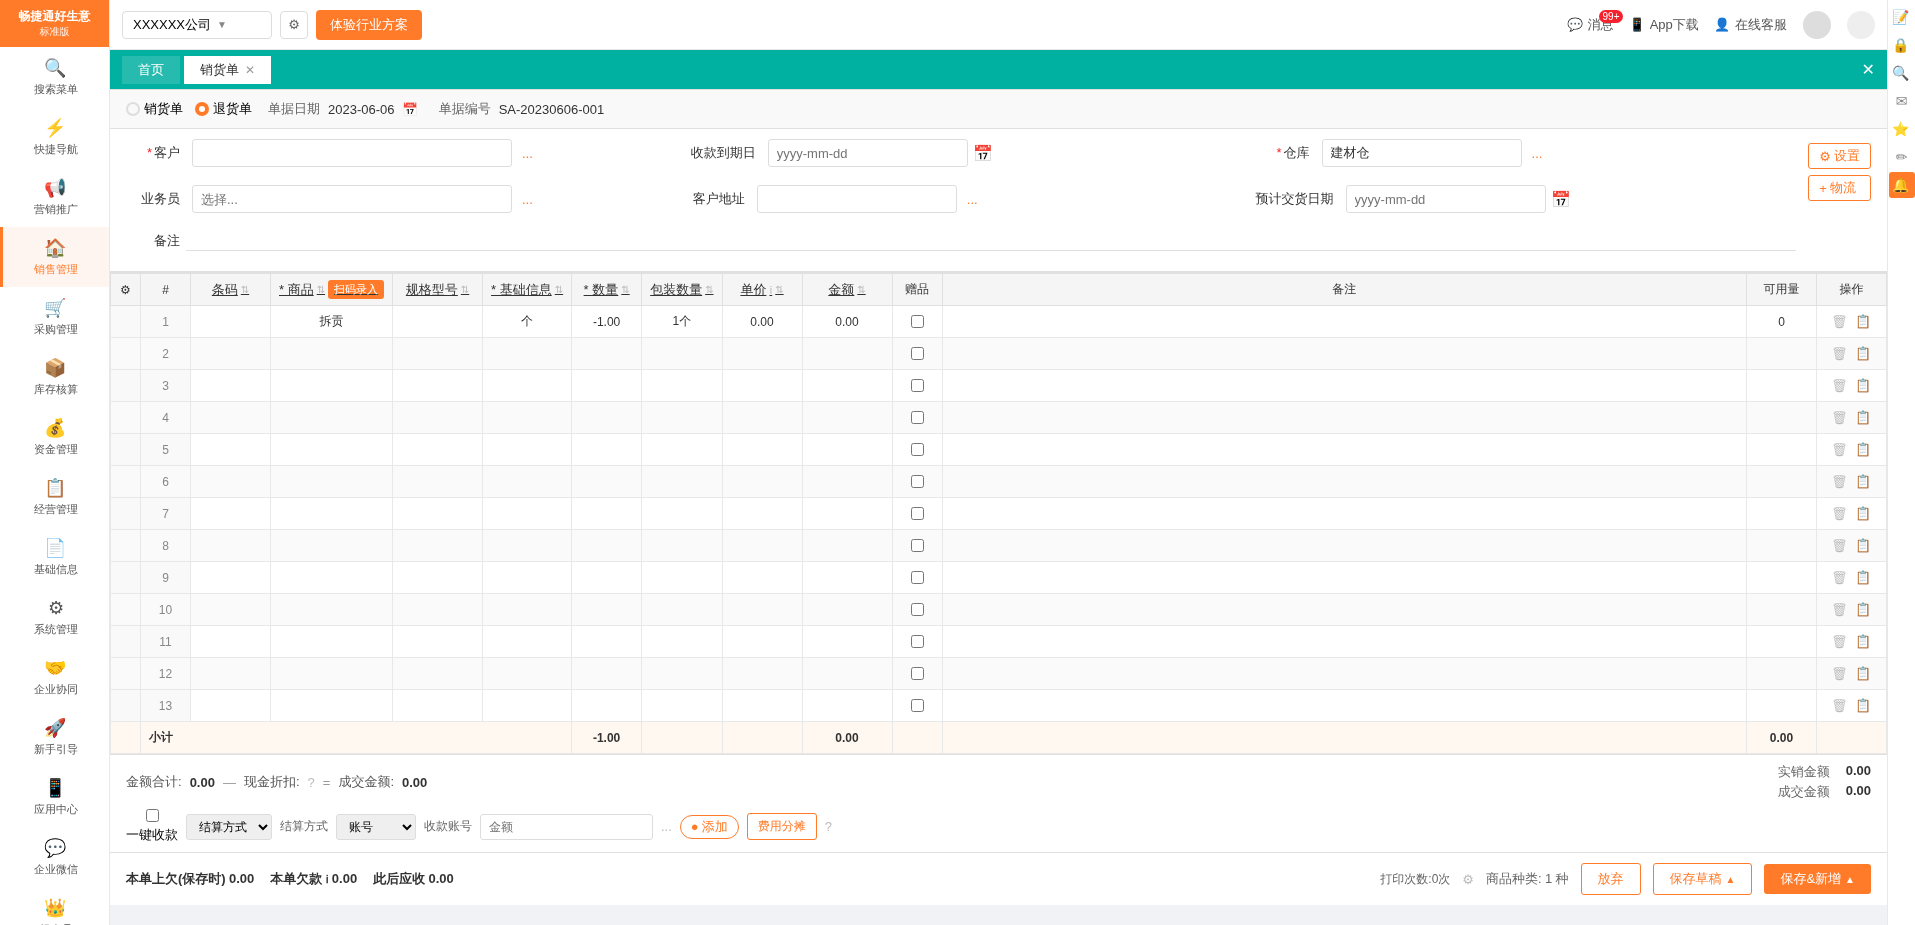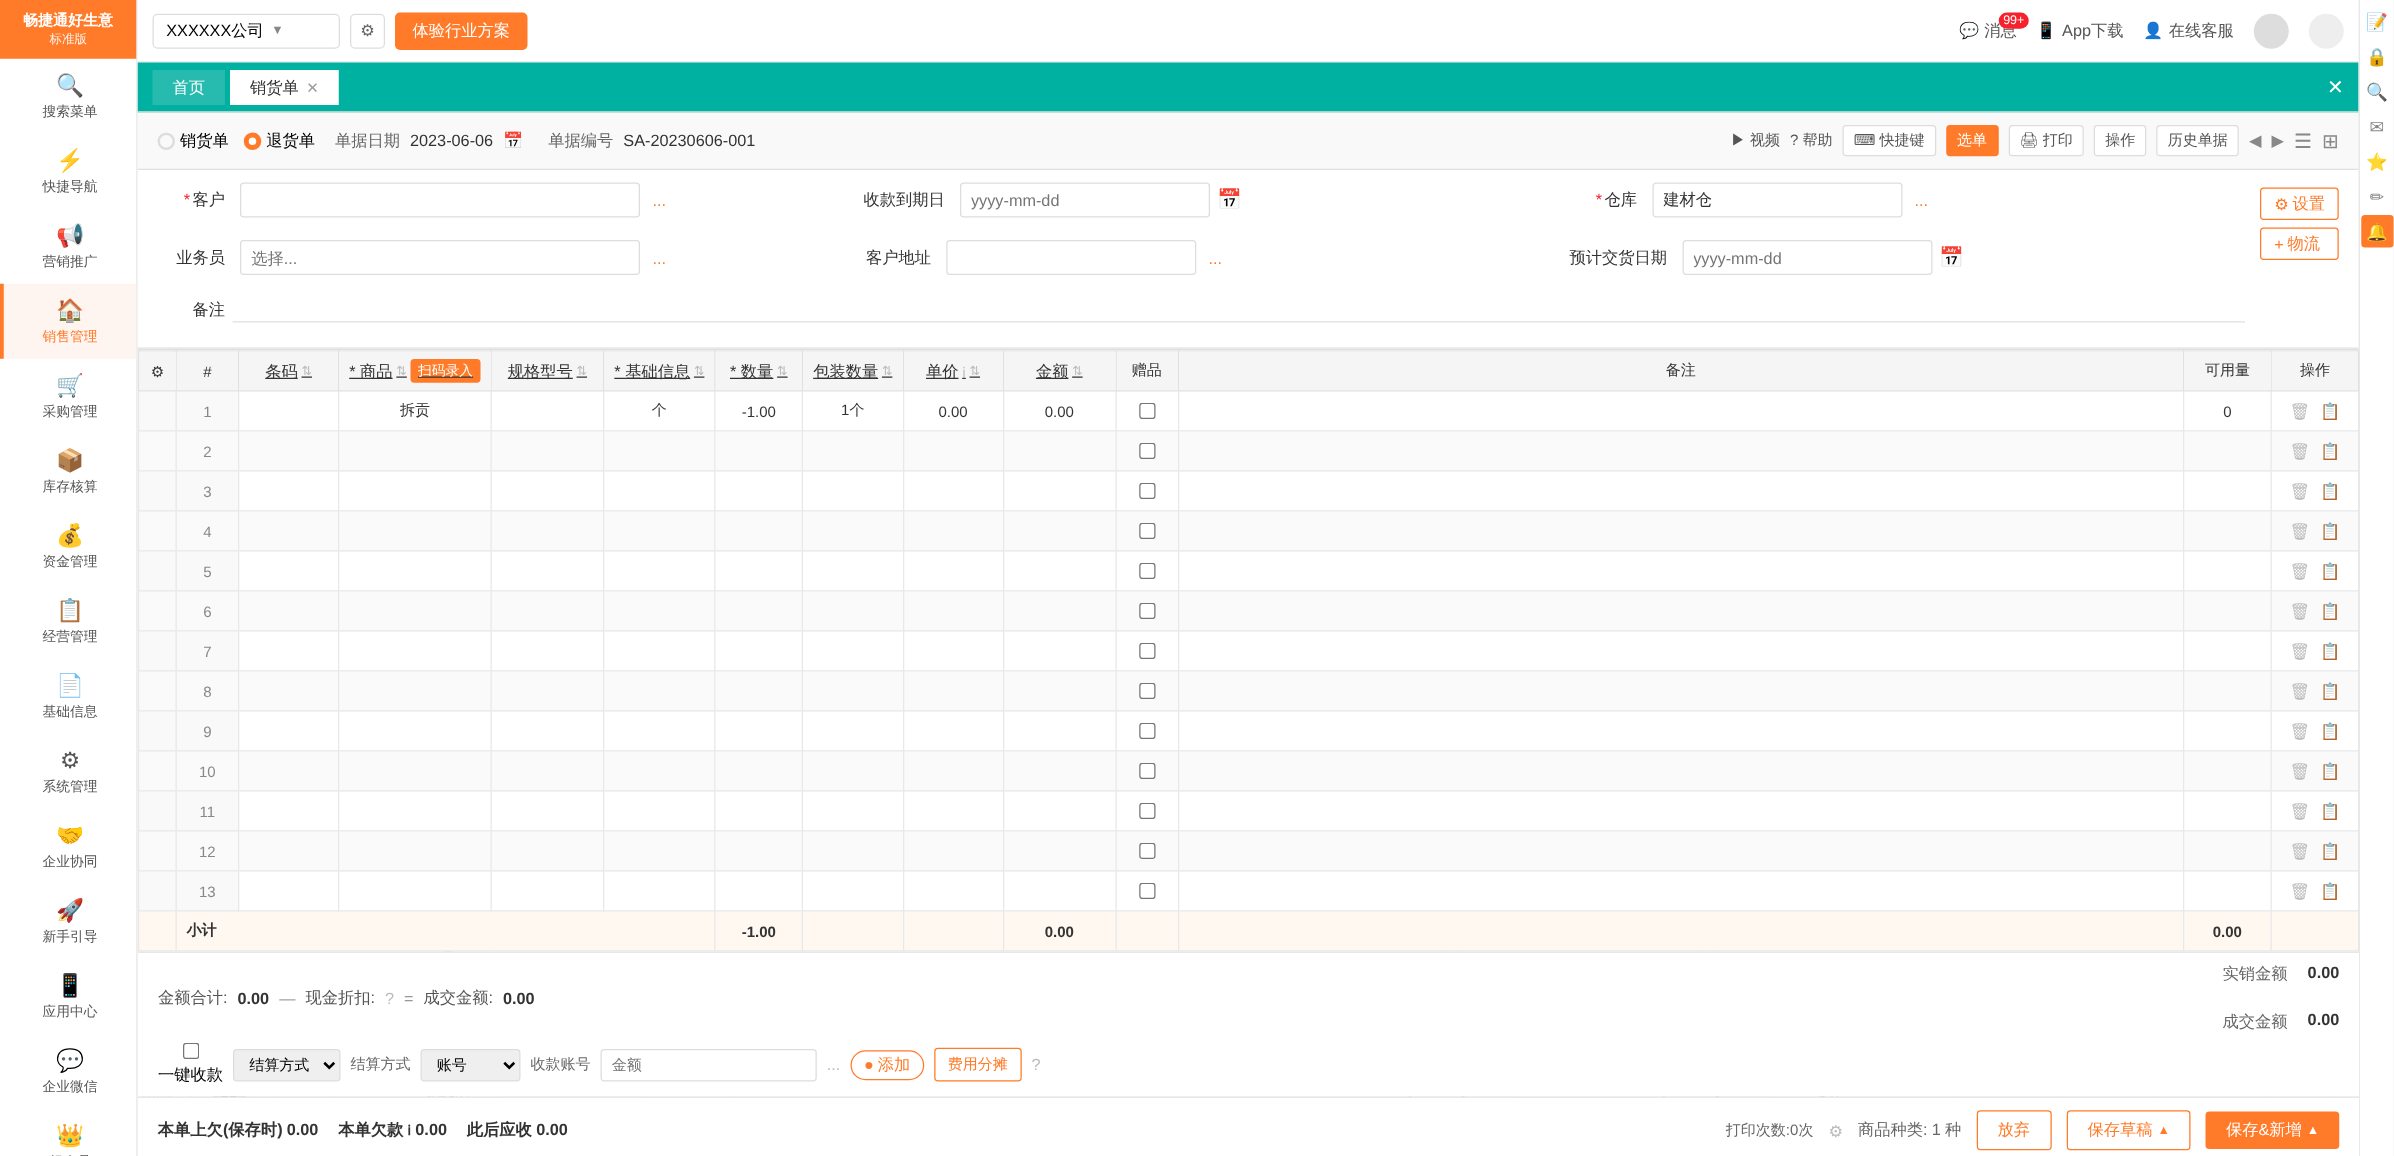--- a/index.html
+++ b/index.html
@@ -250,33 +250,20 @@
           <span>退货单</span>
         </div>
       </div>
       <div class="form-meta">
         <span class="form-meta-label">单据日期</span>
         <span class="date-value">2023-06-06</span>
         <span style="color:#bbb;cursor:pointer;">📅</span>
         <span class="form-meta-label" style="margin-left:12px;">单据编号</span>
         <span class="date-value">SA-20230606-001</span>
       </div>
-      <div class="form-actions">
-        <span class="action-link">▶ 视频</span>
-        <span class="action-link">? 帮助</span>
-        <span class="action-btn">⌨ 快捷键</span>
-        <span class="action-btn orange">选单</span>
-        <span class="action-btn">🖨 打印</span>
-        <span class="action-btn">操作</span>
-        <span class="action-btn">历史单据</span>
-        <span style="cursor:pointer;color:#888;">◀</span>
-        <span style="cursor:pointer;color:#888;">▶</span>
-        <span style="cursor:pointer;color:#888;font-size:16px;">☰</span>
-        <span style="cursor:pointer;color:#888;font-size:16px;">⊞</span>
-      </div>
     </div>
 
     <div class="form-section" style="background:#fff; padding:10px 16px; border-bottom:1px solid #e0e0e0;">
       <div style="display:flex; gap:0; align-items:flex-start;">
         <div style="flex:1; display:flex; flex-direction:column; gap:8px;">
 
           <div class="field-row">
             <div class="field-group">
               <span class="field-label required">客户</span>
               <input class="field-input" style="max-width: 320px;">
@@ -744,21 +731,21 @@
         <div class="amount-row">
           <span class="amount-label">金额合计:</span>
           <span class="amount-value">0.00</span>
           <span class="amount-dash">—</span>
           <span class="amount-label">现金折扣:</span>
           <span class="help-icon">?</span>
           <span class="amount-dash">=</span>
           <span class="amount-label">成交金额:</span>
           <span class="amount-value">0.00</span>
 
-          <div style="margin-left:auto; display:flex; flex-direction:column; align-items:center; gap:20px;">
+          <div style="margin-left:auto; display:flex; flex-direction:column; align-items:center; gap:2px;">
             <div style="display:flex; gap:16px; font-size:12px;">
               <span style="color:#666;">实销金额</span>
               <span style="color:#333; font-weight:bold;">0.00</span>
             </div>
             <div style="display:flex; gap:16px; font-size:12px;">
               <span style="color:#666;">成交金额</span>
               <span style="color:#333; font-weight:bold;">0.00</span>
             </div>
           </div>
         </div>

